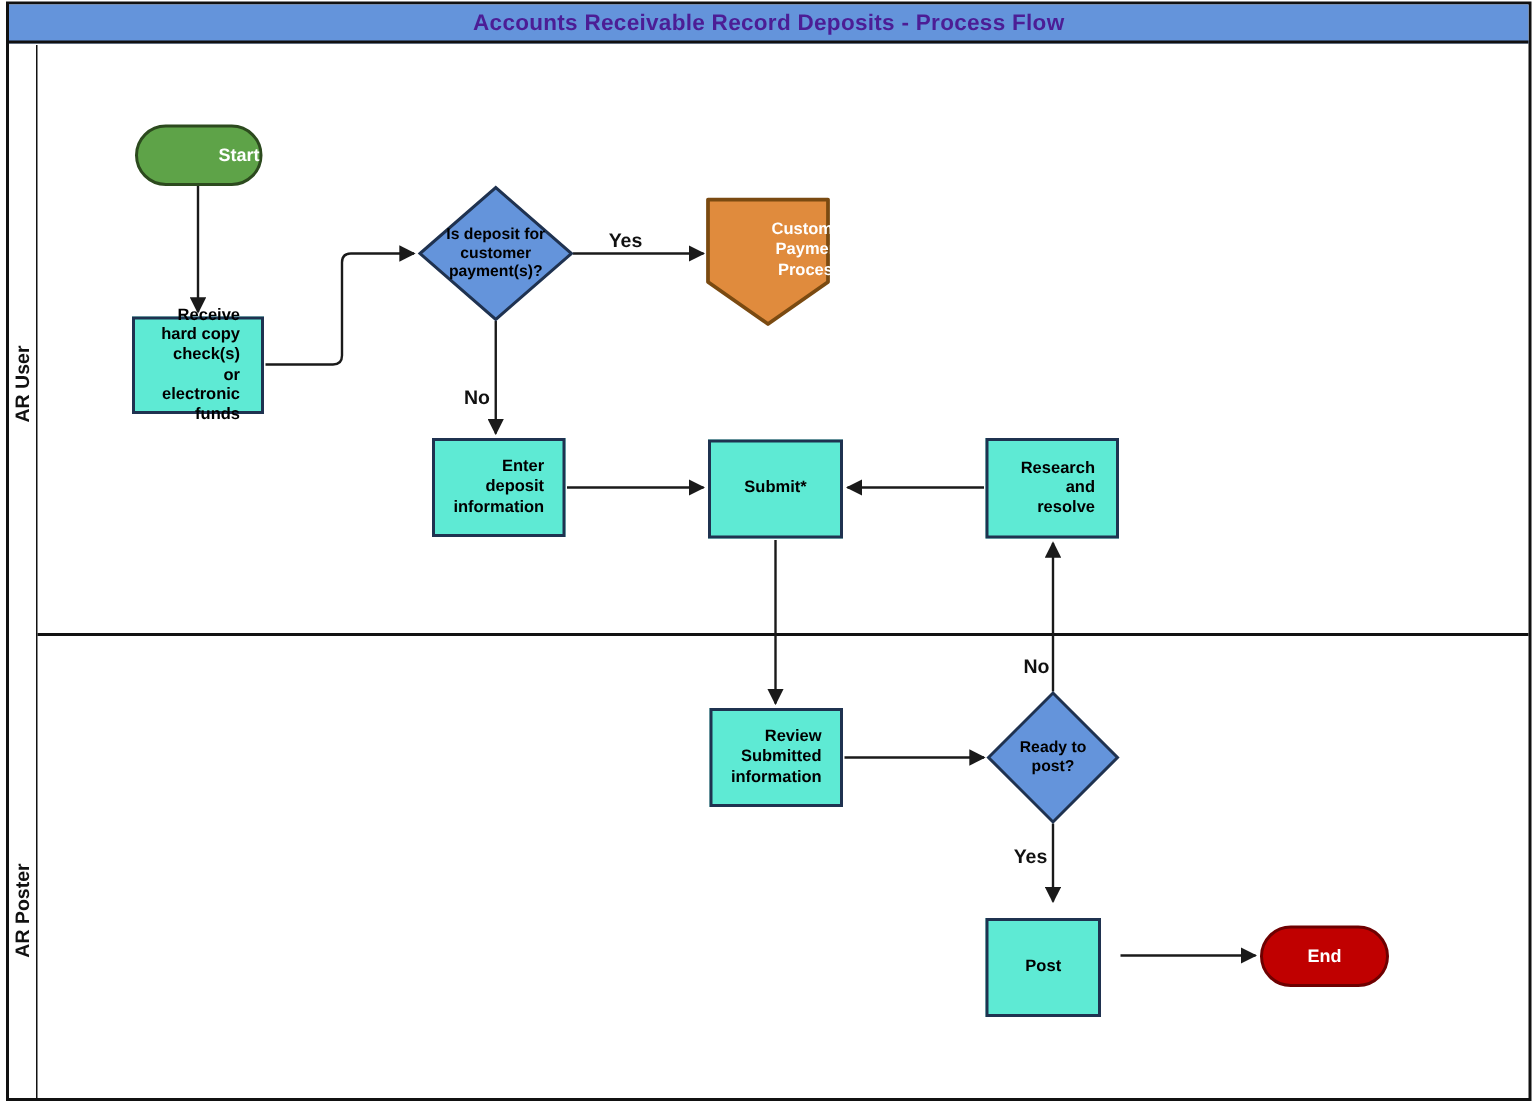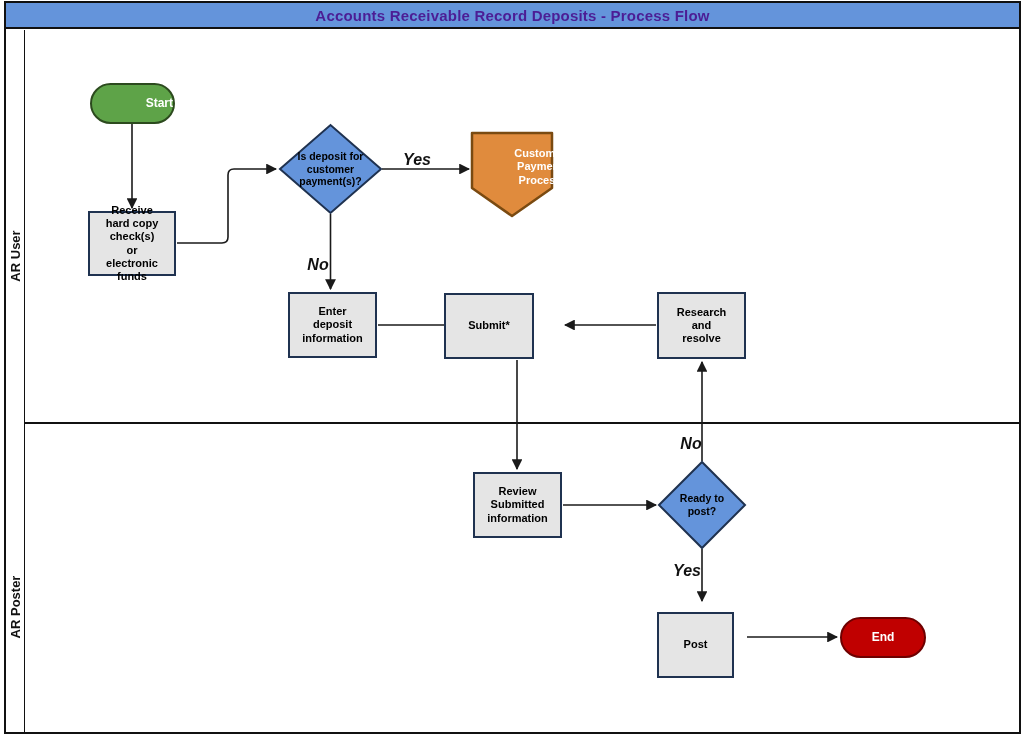--- a/index.html
+++ b/index.html
@@ -50,46 +50,46 @@
   svg.layer { position: absolute; left: 0; top: 0; }
   .node {
     position: absolute;
     box-sizing: border-box;
     display: flex; align-items: center; justify-content: center;
     text-align: center;
     font-size: 11px; font-weight: 700; color: #000000;
     line-height: 1.2;
   }
   .process {
-    background: #e5e5e5;
+    background: #5eead4;
     border: 2px solid #1f3250;
     padding: 14px;
+    text-align: right;
   }
   .terminator {
     border-radius: 21px;
     color: #ffffff; font-size: 12px;
   }
   .terminator.start { background: #5ea348; border: 2.2px solid #2c4a1e; }
   .terminator.end   { background: #c00000; border: 2.2px solid #6e0000; }
   .shape-text {
     position: absolute;
     display: flex; align-items: center; justify-content: center;
     text-align: center;
     font-size: 10.5px; font-weight: 700; color: #000000;
     line-height: 1.2;
     pointer-events: none;
   }
   .shape-text.offpage { color: #ffffff; font-size: 11px; }
   .edge-label {
     position: absolute;
     transform: translate(-50%,-50%);
-    font-size: 16px; font-weight: 700; color: #111111;
+    font-size: 13px; font-weight: 700; color: #111111;
     background: transparent;
     white-space: nowrap;
-    font-style: italic;
   }
   .footnote {
     position: absolute;
     right: 49px; top: 706px;
     font-size: 12.5px; font-style: italic; color: #111111;
     white-space: nowrap;
   }
 </style>
 </head>
 <body>
@@ -141,21 +141,21 @@
   </div>
 
   <div class="node process" style="left:88px; top:211px; width:88px; height:65px;">
     <span>Receive hard copy check(s) or electronic funds</span>
   </div>
 
   <div class="node process" style="left:288px; top:292px; width:89px; height:66px;">
     <span>Enter deposit information</span>
   </div>
 
-  <div class="node process" style="left:444px; top:293px; width:90px; height:66px;">
+  <div class="node process" style="left:472px; top:293px; width:90px; height:66px;">
     <span>Submit*</span>
   </div>
 
   <div class="node process" style="left:657px; top:292px; width:89px; height:67px;">
     <span>Research and resolve</span>
   </div>
 
   <div class="node process" style="left:473px; top:472px; width:89px; height:66px;">
     <span>Review Submitted information</span>
   </div>

